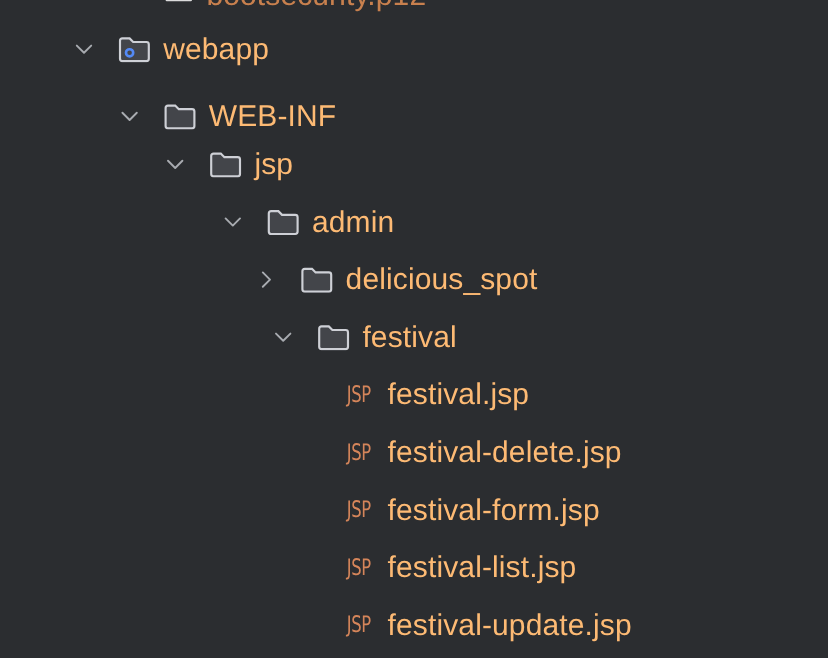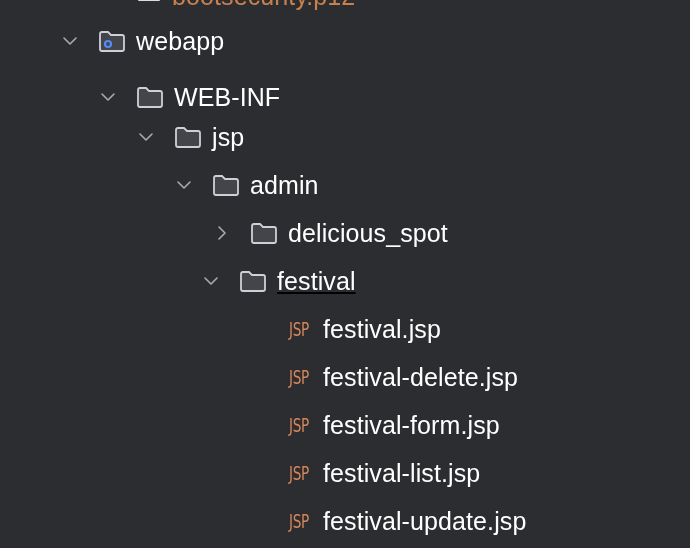--- a/index.html
+++ b/index.html
@@ -36,21 +36,21 @@
   .icon {
     display: inline-flex;
     align-items: center;
     justify-content: center;
     width: 28px;
     height: 24px;
     margin-right: 10px;
   }
   .icon svg { width: 28px; height: 22px; }
   .label {
-    color: #ffffff;
+    color: #fdba74;
     font-size: 25px;
     letter-spacing: 0.1px;
   }
   .label.orange { color: #c8804e; }
   .jsp-icon {
     font-family: "DejaVu Sans", sans-serif;
     font-size: 19px;
     color: #d5855a;
     transform: scaleX(0.72);
     transform-origin: left center;
@@ -114,21 +114,21 @@
         </svg>
     </span>
     <span class="icon">
       <svg viewBox="0 0 28 22">
           <path d="M2 4 Q2 2 4 2 L10 2 L13 5 L24 5 Q26 5 26 7 L26 19 Q26 21 24 21 L4 21 Q2 21 2 19 Z" fill="#43454a" stroke="#ced0d6" stroke-width="1.8"></path>
         </svg>
     </span>
     <span class="label">jsp</span>
   </div>
 
-  <div class="row" style="top:161px; left:175px;">
+  <div class="row" style="top:161px; left:185px;">
     <span class="chev">
       <svg viewBox="0 0 16 16">
           <path d="M2 5 L8 11 L14 5" fill="none" stroke="#a8abb0" stroke-width="1.6" stroke-linecap="round" stroke-linejoin="round"></path>
         </svg>
     </span>
     <span class="icon">
       <svg viewBox="0 0 28 22">
           <path d="M2 4 Q2 2 4 2 L10 2 L13 5 L24 5 Q26 5 26 7 L26 19 Q26 21 24 21 L4 21 Q2 21 2 19 Z" fill="#43454a" stroke="#ced0d6" stroke-width="1.8"></path>
         </svg>
     </span>
@@ -142,21 +142,21 @@
         </svg>
     </span>
     <span class="icon">
       <svg viewBox="0 0 28 22">
           <path d="M2 4 Q2 2 4 2 L10 2 L13 5 L24 5 Q26 5 26 7 L26 19 Q26 21 24 21 L4 21 Q2 21 2 19 Z" fill="#43454a" stroke="#ced0d6" stroke-width="1.8"></path>
         </svg>
     </span>
     <span class="label">delicious_spot</span>
   </div>
 
-  <div class="row" style="top:257px; left:202px;text-decoration:underline;">
+  <div class="row" style="top:257px; left:227px;">
     <span class="chev">
       <svg viewBox="0 0 16 16">
           <path d="M2 5 L8 11 L14 5" fill="none" stroke="#a8abb0" stroke-width="1.6" stroke-linecap="round" stroke-linejoin="round"></path>
         </svg>
     </span>
     <span class="icon">
       <svg viewBox="0 0 28 22">
           <path d="M2 4 Q2 2 4 2 L10 2 L13 5 L24 5 Q26 5 26 7 L26 19 Q26 21 24 21 L4 21 Q2 21 2 19 Z" fill="#43454a" stroke="#ced0d6" stroke-width="1.8"></path>
         </svg>
     </span>

